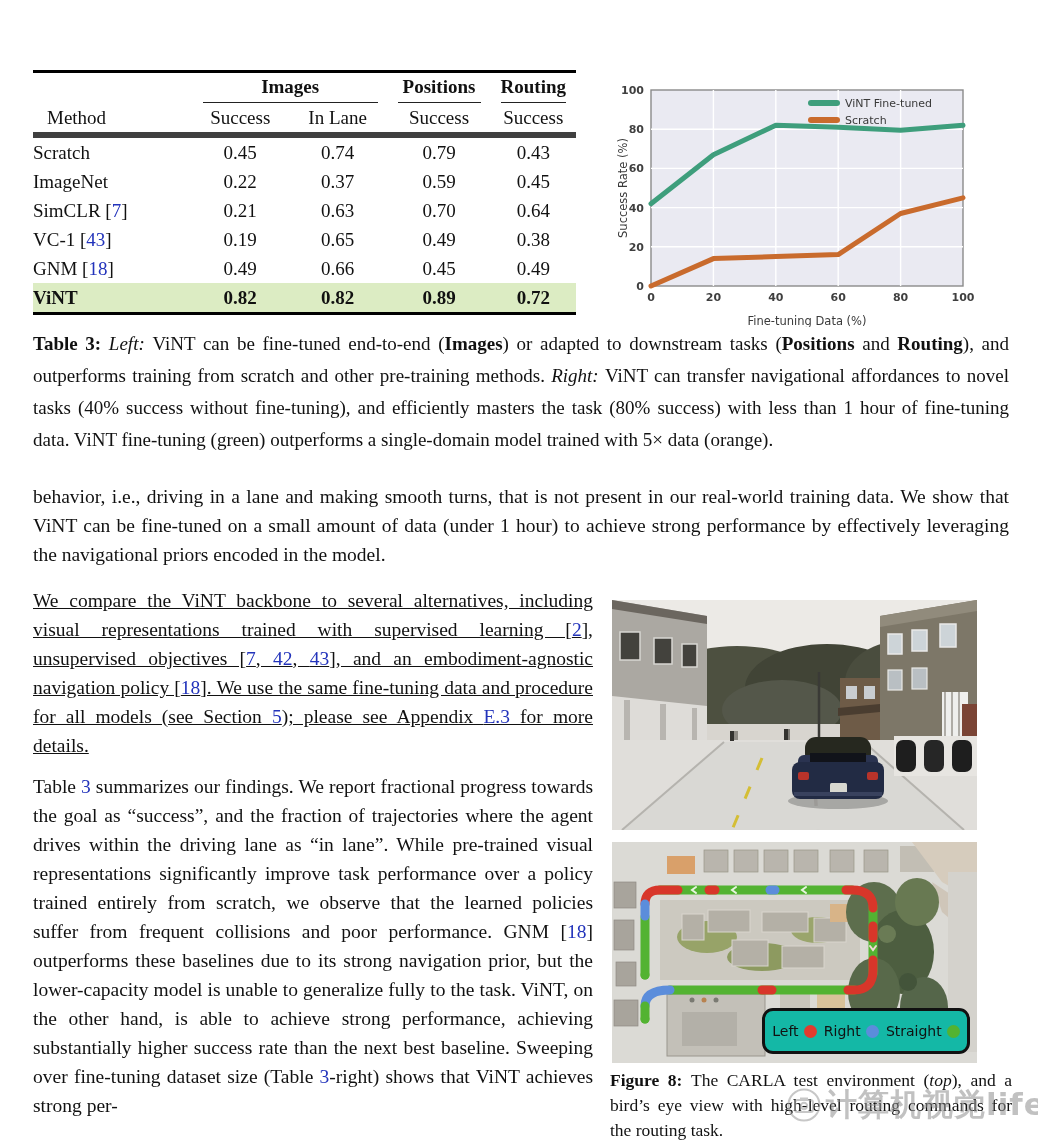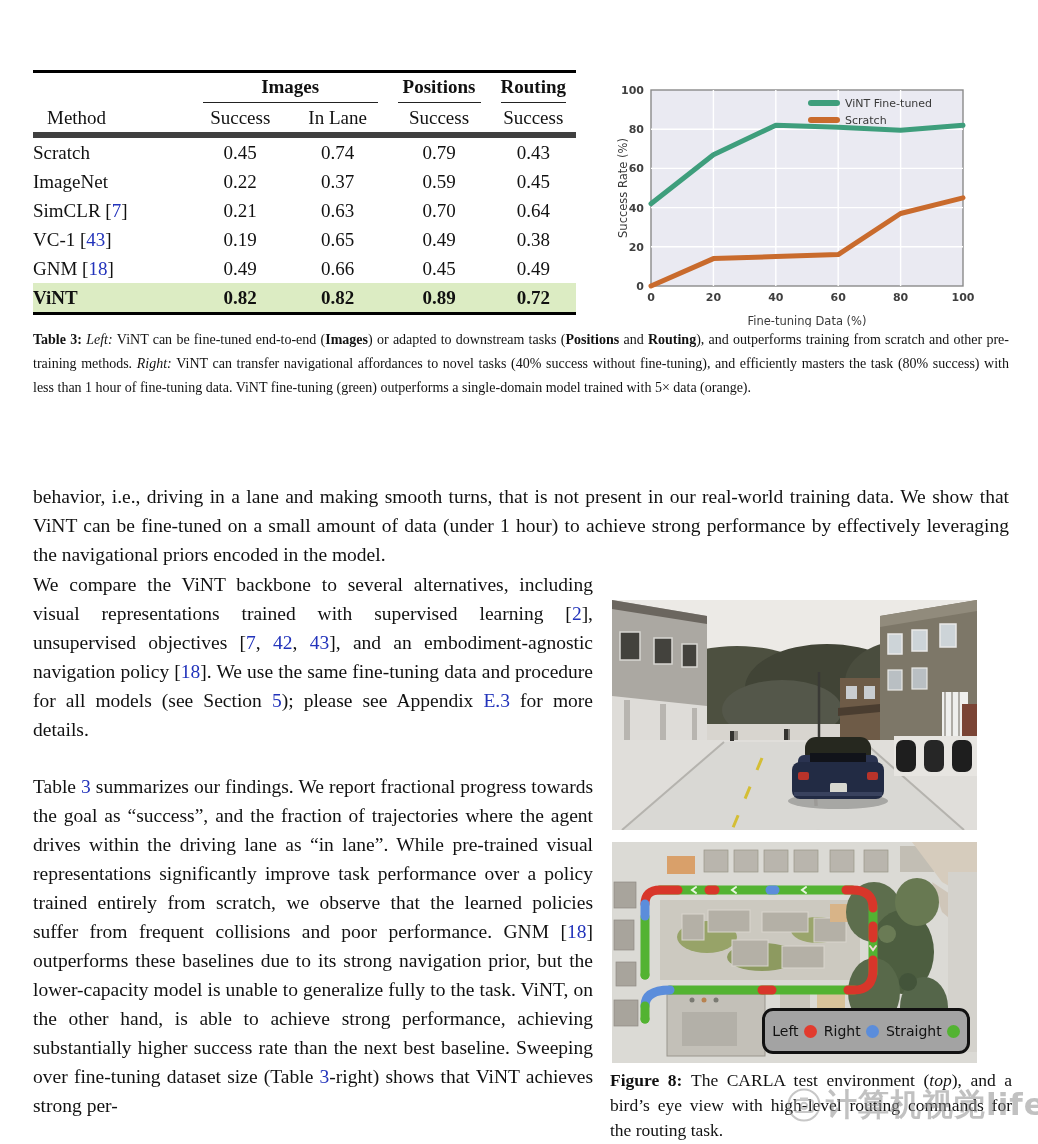--- a/index.html
+++ b/index.html
@@ -27,32 +27,32 @@
 
   
   .chart{position:absolute;left:615px;top:52px;width:400px;height:255px;}
   .chart svg{width:400px;height:255px;display:block;font-family:"DejaVu Sans",sans-serif;}
   .chart text.tick{font-size:11px;font-weight:600;fill:#3f3f3f;}
   .chart text.leg{font-size:11px;fill:#3a3a3a;}
   .chart text.xlab{font-size:11.5px;fill:#3a3a3a;}
 
   
   .caption{position:absolute;left:33px;top:308px;width:976px;margin:0;
-           font-size:14px;line-height:24px;text-align:justify;}
+           font-size:19px;line-height:32px;text-align:justify;}
   .body{position:absolute;margin:0;font-size:19.5px;line-height:29px;text-align:justify;}
   .p1{left:33px;top:462px;width:976px;}
-  .p2{left:33px;top:550px;width:560px;}
+  .p2{left:33px;top:566px;width:560px;text-decoration:underline;}
   .p3{left:33px;top:752px;width:560px;}
 
   
   .carla{position:absolute;left:612px;top:580px;width:365px;height:230px;overflow:hidden;}
   .map{position:absolute;left:612px;top:822px;width:365px;height:221px;overflow:hidden;}
   .carla svg,.map svg{display:block;}
   .maplegend{position:absolute;left:150px;top:166px;width:202px;height:40px;
-             background:#a3a3a3;border:3px solid #111;border-radius:11px;
+             background:#14b8a6;border:3px solid #111;border-radius:11px;
              display:flex;align-items:center;justify-content:space-evenly;
              font-family:"DejaVu Sans",sans-serif;font-size:14px;font-weight:500;color:#111;}
   .mlitem{display:flex;align-items:center;gap:5px;}
   .mldot{width:13px;height:13px;border-radius:50%;display:inline-block;}
 
   .figcap{position:absolute;left:610px;top:1048px;width:402px;margin:0;
           font-size:17.5px;line-height:25px;text-align:justify;}
 
   
   .watermark{position:absolute;left:786px;top:1064px;display:flex;align-items:center;gap:4px;

